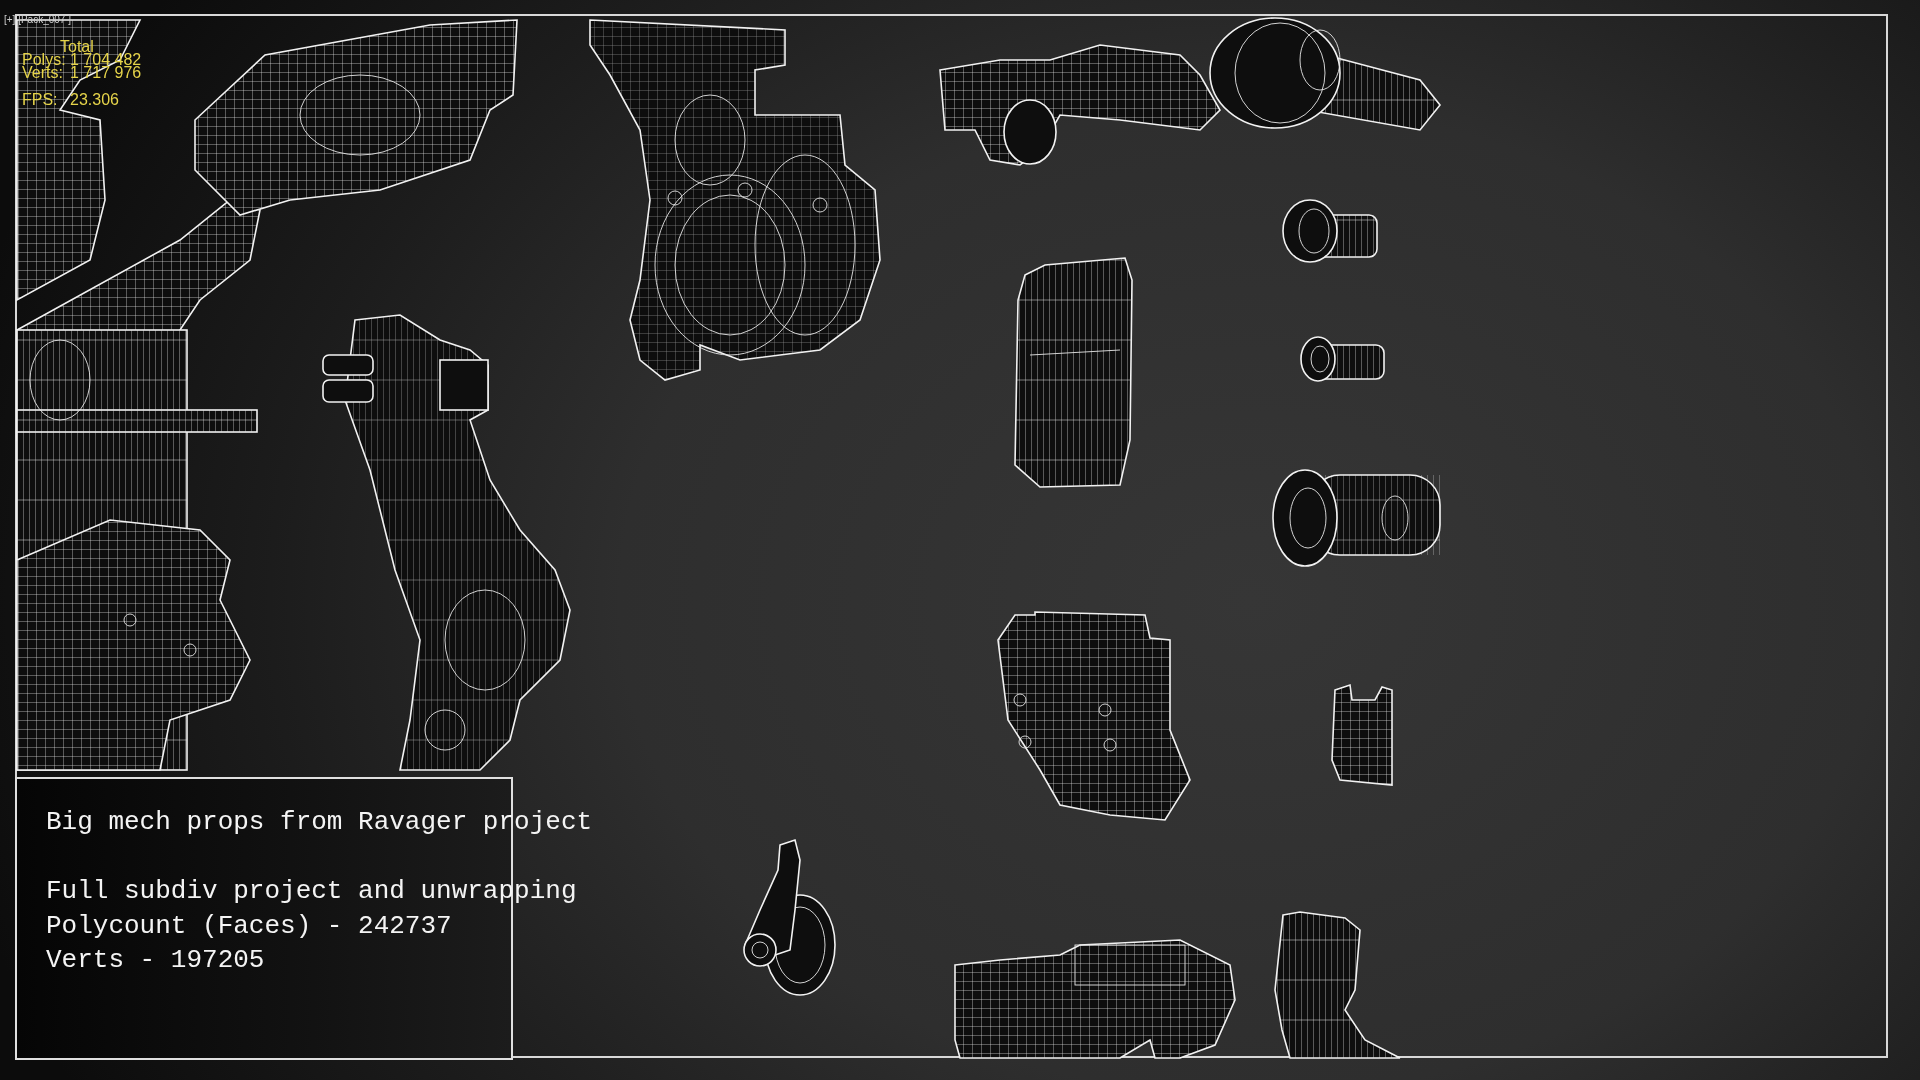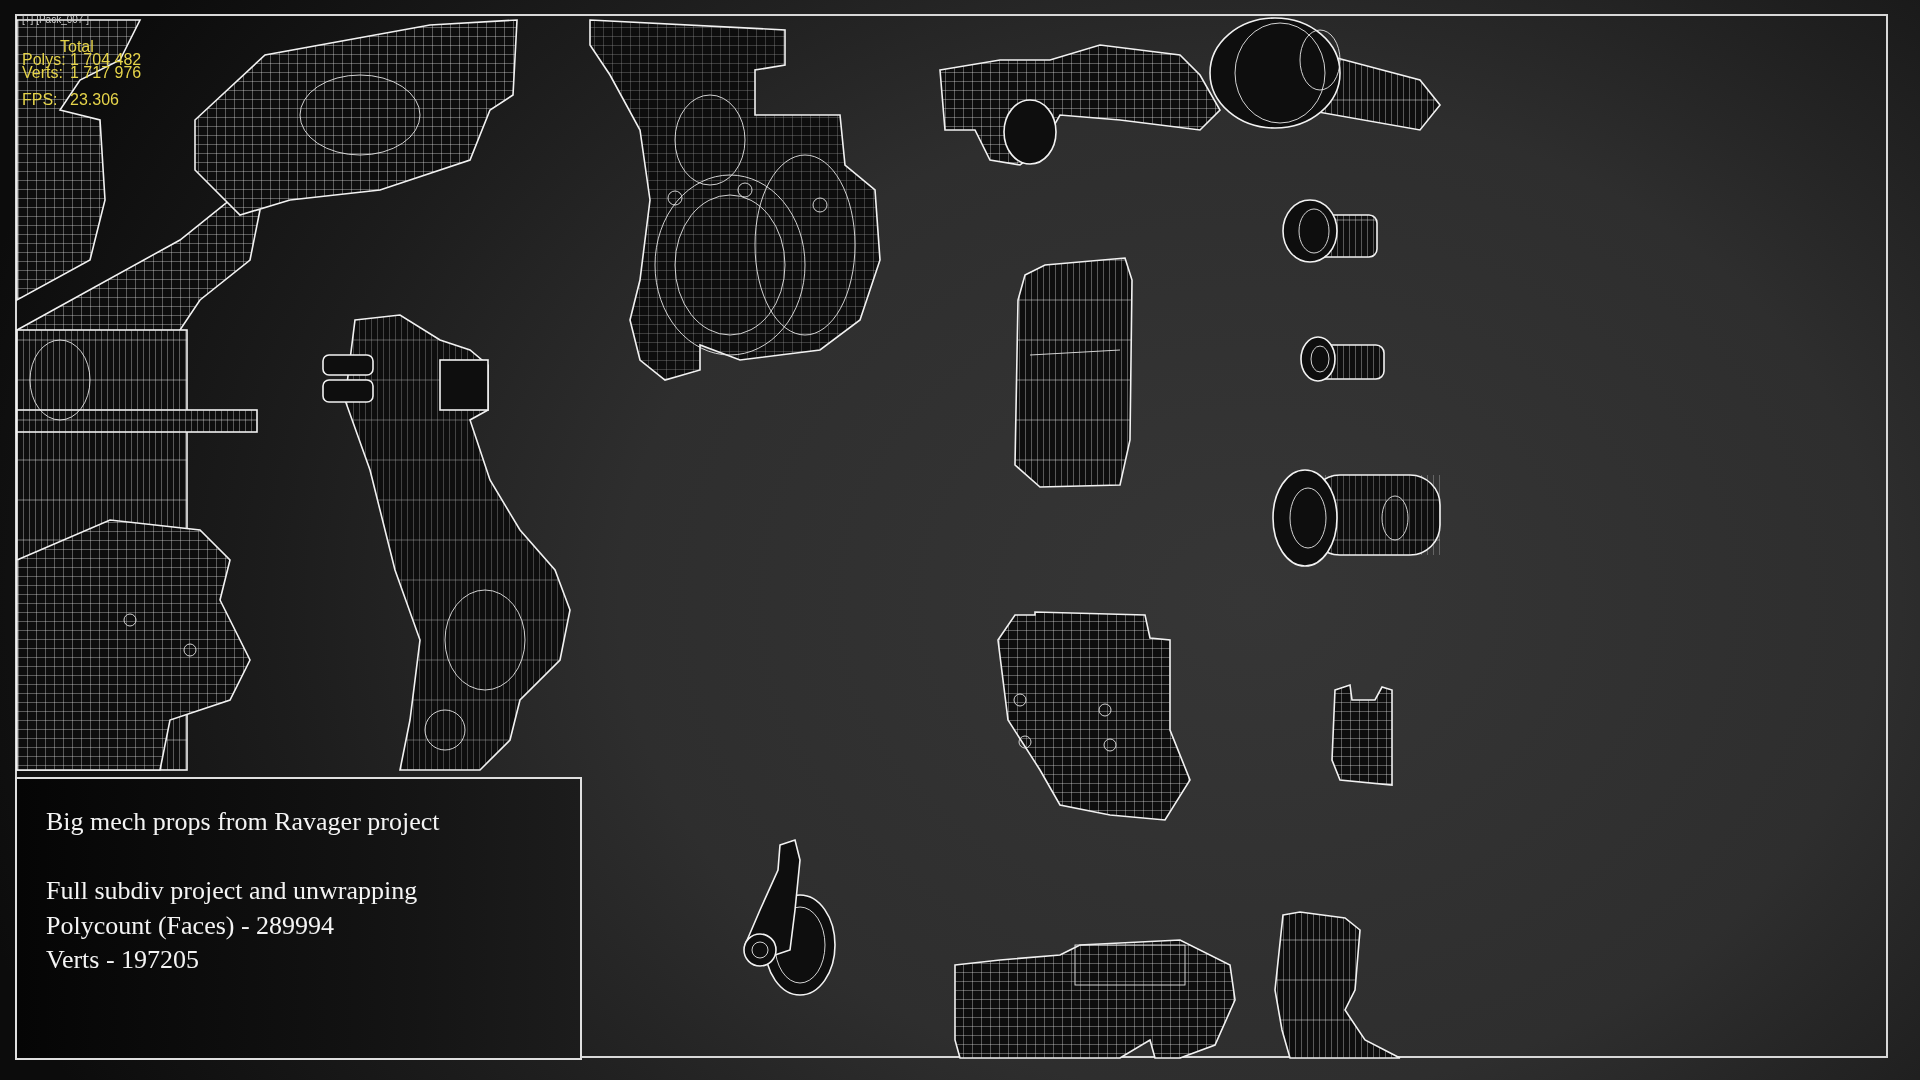--- a/index.html
+++ b/index.html
@@ -6,39 +6,39 @@
   body {
     width:1920px; height:1080px; overflow:hidden; position:relative;
     background: radial-gradient(ellipse 1400px 1100px at 1250px 600px, #363636 0%, #2e2e2e 45%, #1c1c1c 70%, #0c0c0c 95%);
     font-family: "Liberation Serif", serif;
   }
   .frame {
     position:absolute; left:15px; top:14px; width:1873px; height:1044px;
     border:2px solid #d8d8d8; box-sizing:border-box;
   }
   .viewport-label {
-    position:absolute; left:22px; top:14px; font-family:"Liberation Sans", sans-serif;
+    position:absolute; left:4px; top:14px; font-family:"Liberation Sans", sans-serif;
     font-size:10px; color:#cfcfcf; z-index:5;
   }
   .stats {
     position:absolute; left:22px; top:40px; font-family:"Liberation Sans", sans-serif;
     font-size:16px; color:#e6d44a; line-height:13px; z-index:5;
   }
   .stats .row { display:flex;gap:18px; }
   .stats .k { width:30px; }
   .stats .title { padding-left:38px; }
   .stats .gap { height:14px; }
   svg.scene { position:absolute; left:0; top:0; }
   .wire { fill:#0e0e0e; stroke:#f2f2f2; stroke-width:1.6; }
   .wire2 { fill:none; stroke:#e8e8e8; stroke-width:0.9; }
   .infobox {
-    position:absolute; left:15px; top:777px; width:567px; height:283px;
+    position:absolute; left:15px; top:777px; width:498px; height:283px;
     box-sizing:border-box; border:2px solid #e0e0e0;
     background: linear-gradient(90deg, #050505 0%, #121212 60%, #1c1c1c 100%);
-    padding:26px 0 0 29px; color:#f4f4f4; z-index:6;
+    padding:26px 0 0 29px; color:#f4f4f4; z-index:6;font-family:Liberation Mono, monospace;
   }
   .infobox .line { font-size:26px; line-height:34.5px; white-space:nowrap; }
   .infobox .blank { height:34.5px; }
 </style>
 </head>
 <body>
 
 <div class="frame"></div>
 
 <div class="viewport-label">[+] [Pack_007 ]</div>
@@ -185,15 +185,15 @@
   <g>
     <path class="wire" d="M1283 915 L1300 912 L1345 918 L1360 930 L1355 990 L1345 1010 L1365 1040 L1400 1058 L1290 1058 L1282 1030 L1275 990 Z"></path>
     <path d="M1283 915 L1300 912 L1345 918 L1360 930 L1355 990 L1345 1010 L1365 1040 L1400 1058 L1290 1058 L1282 1030 L1275 990 Z" fill="url(#gridv)"></path>
   </g>
 </svg>
 
 <div class="infobox">
   <div class="line">Big mech props from Ravager project</div>
   <div class="blank"></div>
   <div class="line">Full subdiv project and unwrapping</div>
-  <div class="line">Polycount (Faces) - 289994</div>
+  <div class="line">Polycount (Faces) - 242737</div>
   <div class="line">Verts - 197205</div>
 </div>
 
 </body></html>

